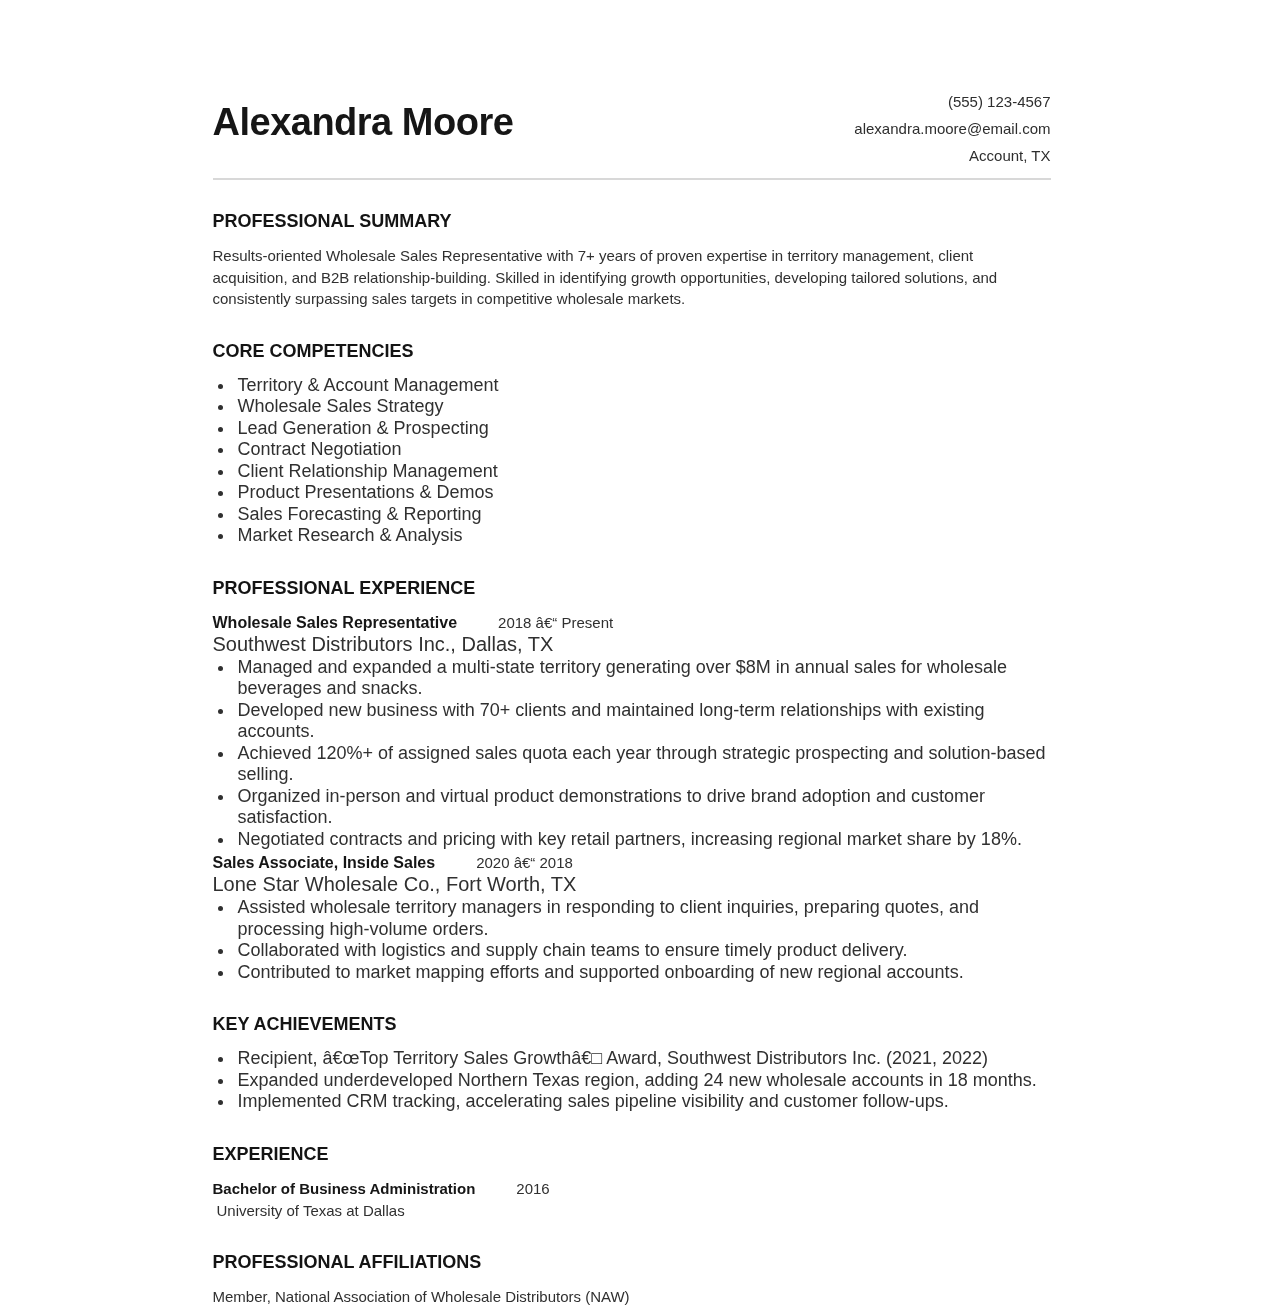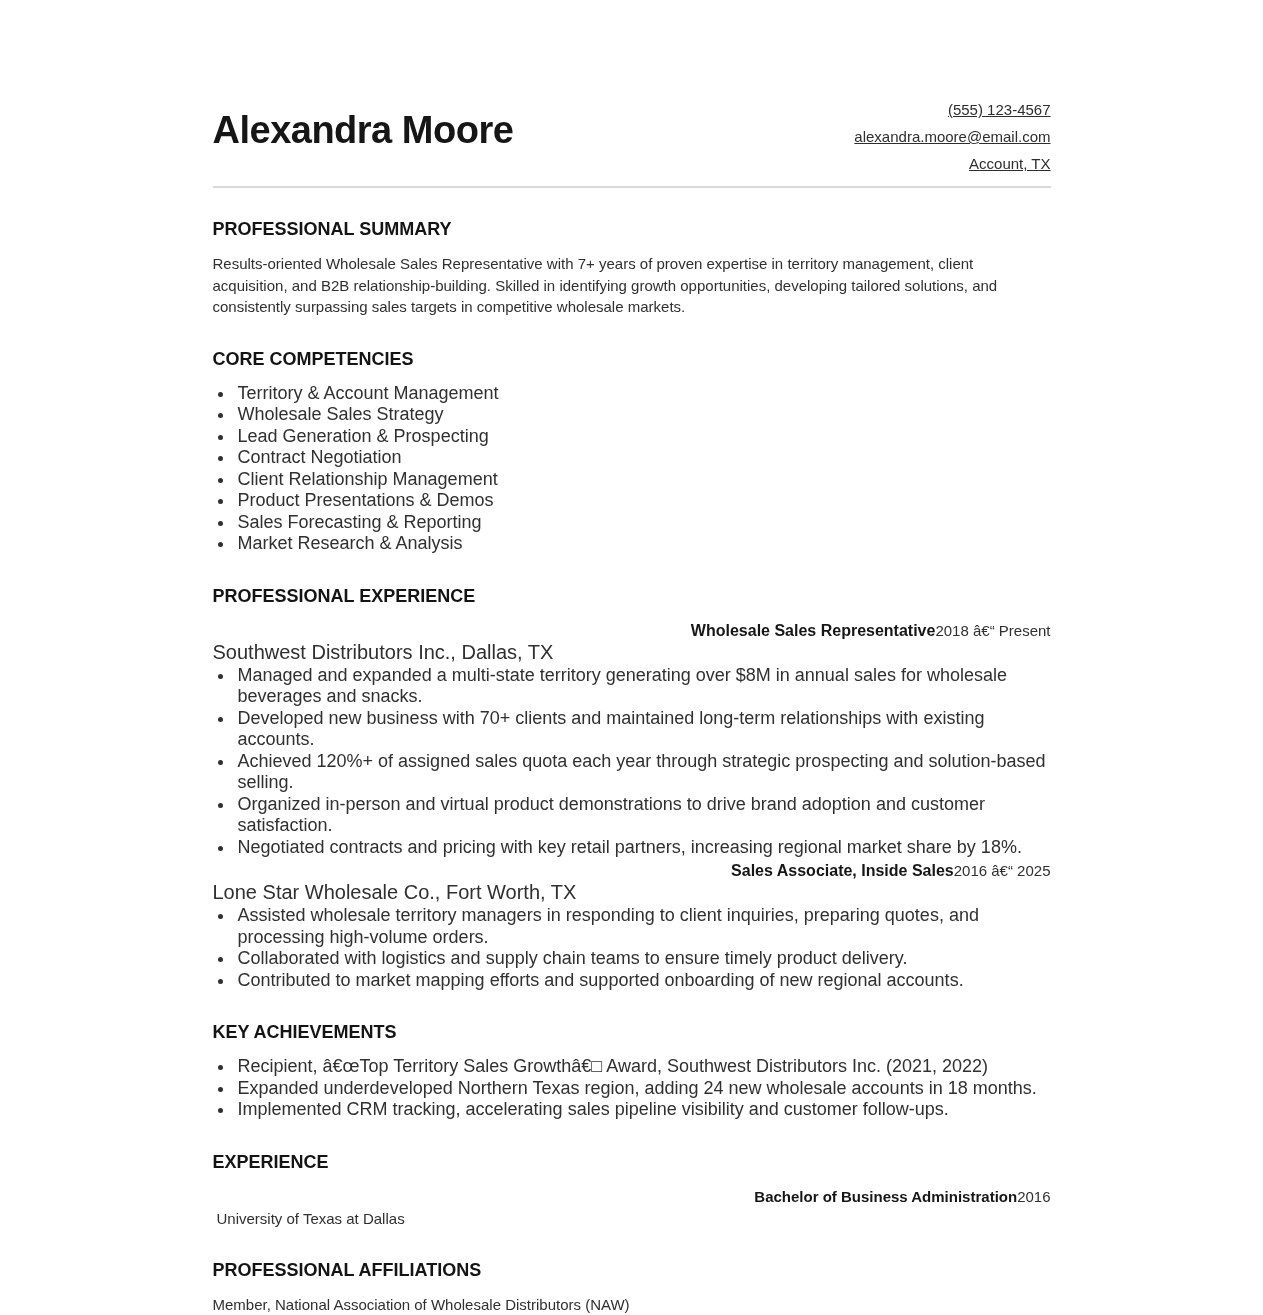--- a/index.html
+++ b/index.html
@@ -5,42 +5,41 @@
   * { margin: 0; padding: 0; box-sizing: border-box; }
   html, body {
     width: 1263px; height: 1315px;
     background: #ffffff;
     font-family: "Liberation Sans", "DejaVu Sans", sans-serif;
     color: #303030;
     overflow: hidden;
   }
   .page {
     width: 838px;
-    margin: 8px auto;
+    margin: 0 auto;
     padding-top: 88px;
   }
   .header {
     display: flex;
     justify-content: space-between;
     align-items: flex-start;
   }
   .name {
     font-size: 38px;
     font-weight: 700;
     color: #161616;
     letter-spacing: -0.5px;
     line-height: 40px;
     margin-top: 14px;
   }
   .contact {
     text-align: right;
     font-size: 15px;
     line-height: 27px;
     color: #2e2e2e;
-    text-decoration: underline;
   }
   .rule {
     margin-top: 9px;
     height: 2px;
     background: #d8d8d8;
   }
   .section { margin-top: 29px; }
   .section-heading {
     font-size: 18px;
     font-weight: 700;
@@ -57,22 +56,23 @@
     list-style: disc;
     padding-left: 22px;
     font-size: 18px;
     line-height: 21.5px;
     color: #303030;
   }
   ul.bullets li { padding-left: 3px; }
   .job { margin-top: 2px; }
   .row {
     display: flex;
-    justify-content: flex-end;
+    justify-content: flex-start;
     align-items: baseline;
+    gap: 41px;
   }
   .job-title {
     font-size: 16px;
     font-weight: 700;
     color: #161616;
     line-height: 22px;
   }
   .job-dates, .edu-year {
     font-size: 15px;
     color: #303030;
@@ -146,21 +146,21 @@
         <li>Developed new business with 70+ clients and maintained long-term relationships with existing accounts.</li>
         <li>Achieved 120%+ of assigned sales quota each year through strategic prospecting and solution-based selling.</li>
         <li>Organized in-person and virtual product demonstrations to drive brand adoption and customer satisfaction.</li>
         <li>Negotiated contracts and pricing with key retail partners, increasing regional market share by 18%.</li>
       </ul>
     </div>
 
     <div class="job">
       <div class="row">
         <span class="job-title">Sales Associate, Inside Sales</span>
-        <span class="job-dates">2016 â€“ 2025</span>
+        <span class="job-dates">2020 â€“ 2018</span>
       </div>
       <div class="company">Lone Star Wholesale Co., Fort Worth, TX</div>
       <ul class="bullets">
         <li>Assisted wholesale territory managers in responding to client inquiries, preparing quotes, and processing high-volume orders.</li>
         <li>Collaborated with logistics and supply chain teams to ensure timely product delivery.</li>
         <li>Contributed to market mapping efforts and supported onboarding of new regional accounts.</li>
       </ul>
     </div>
   </section>
 

